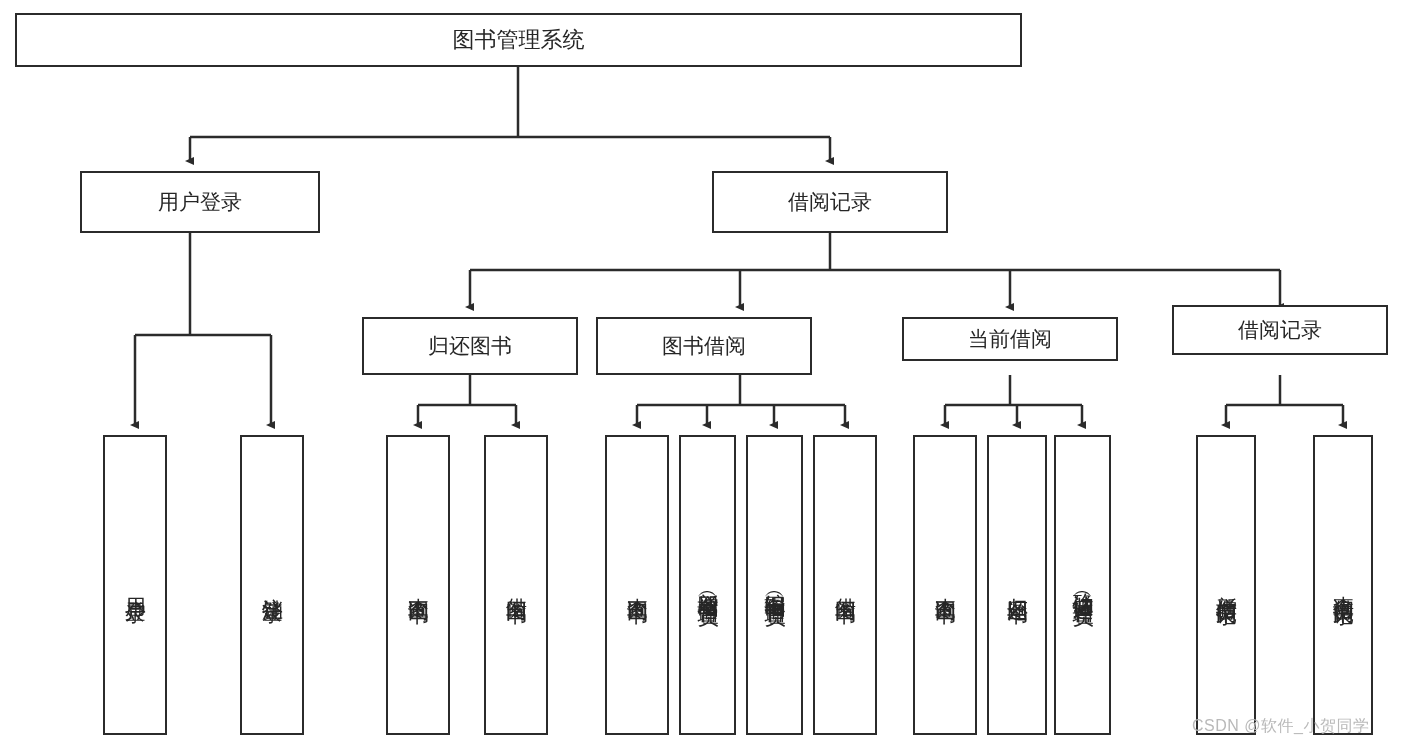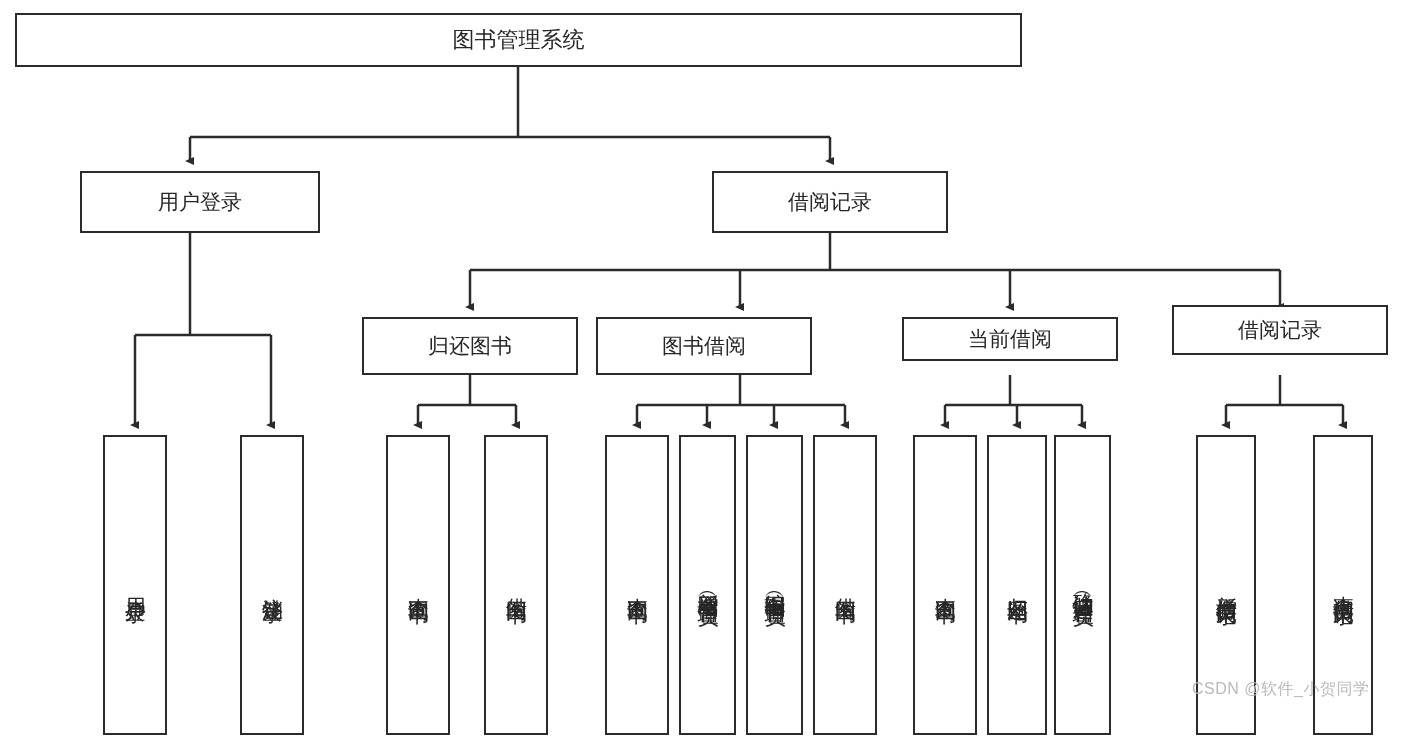--- a/index.html
+++ b/index.html
@@ -177,14 +177,14 @@
   <div class="node v" style="left: 1054px; top: 435px; width: 57px; height: 300px;">
     <span class="lbl">确认归还（管理员）</span>
   </div>
   <div class="node v" style="left: 1196px; top: 435px; width: 60px; height: 300px;">
     <span class="lbl">新增借阅记录</span>
   </div>
   <div class="node v" style="left: 1313px; top: 435px; width: 60px; height: 300px;">
     <span class="lbl">查询借阅记录</span>
   </div>
 
-  <div class="watermark" style="left: 1192px; top: 679px;">CSDN @软件_小贺同学</div>
+  <div class="watermark" style="left: 1192px; top: 716px;">CSDN @软件_小贺同学</div>
 </div>
 
 </body></html>

